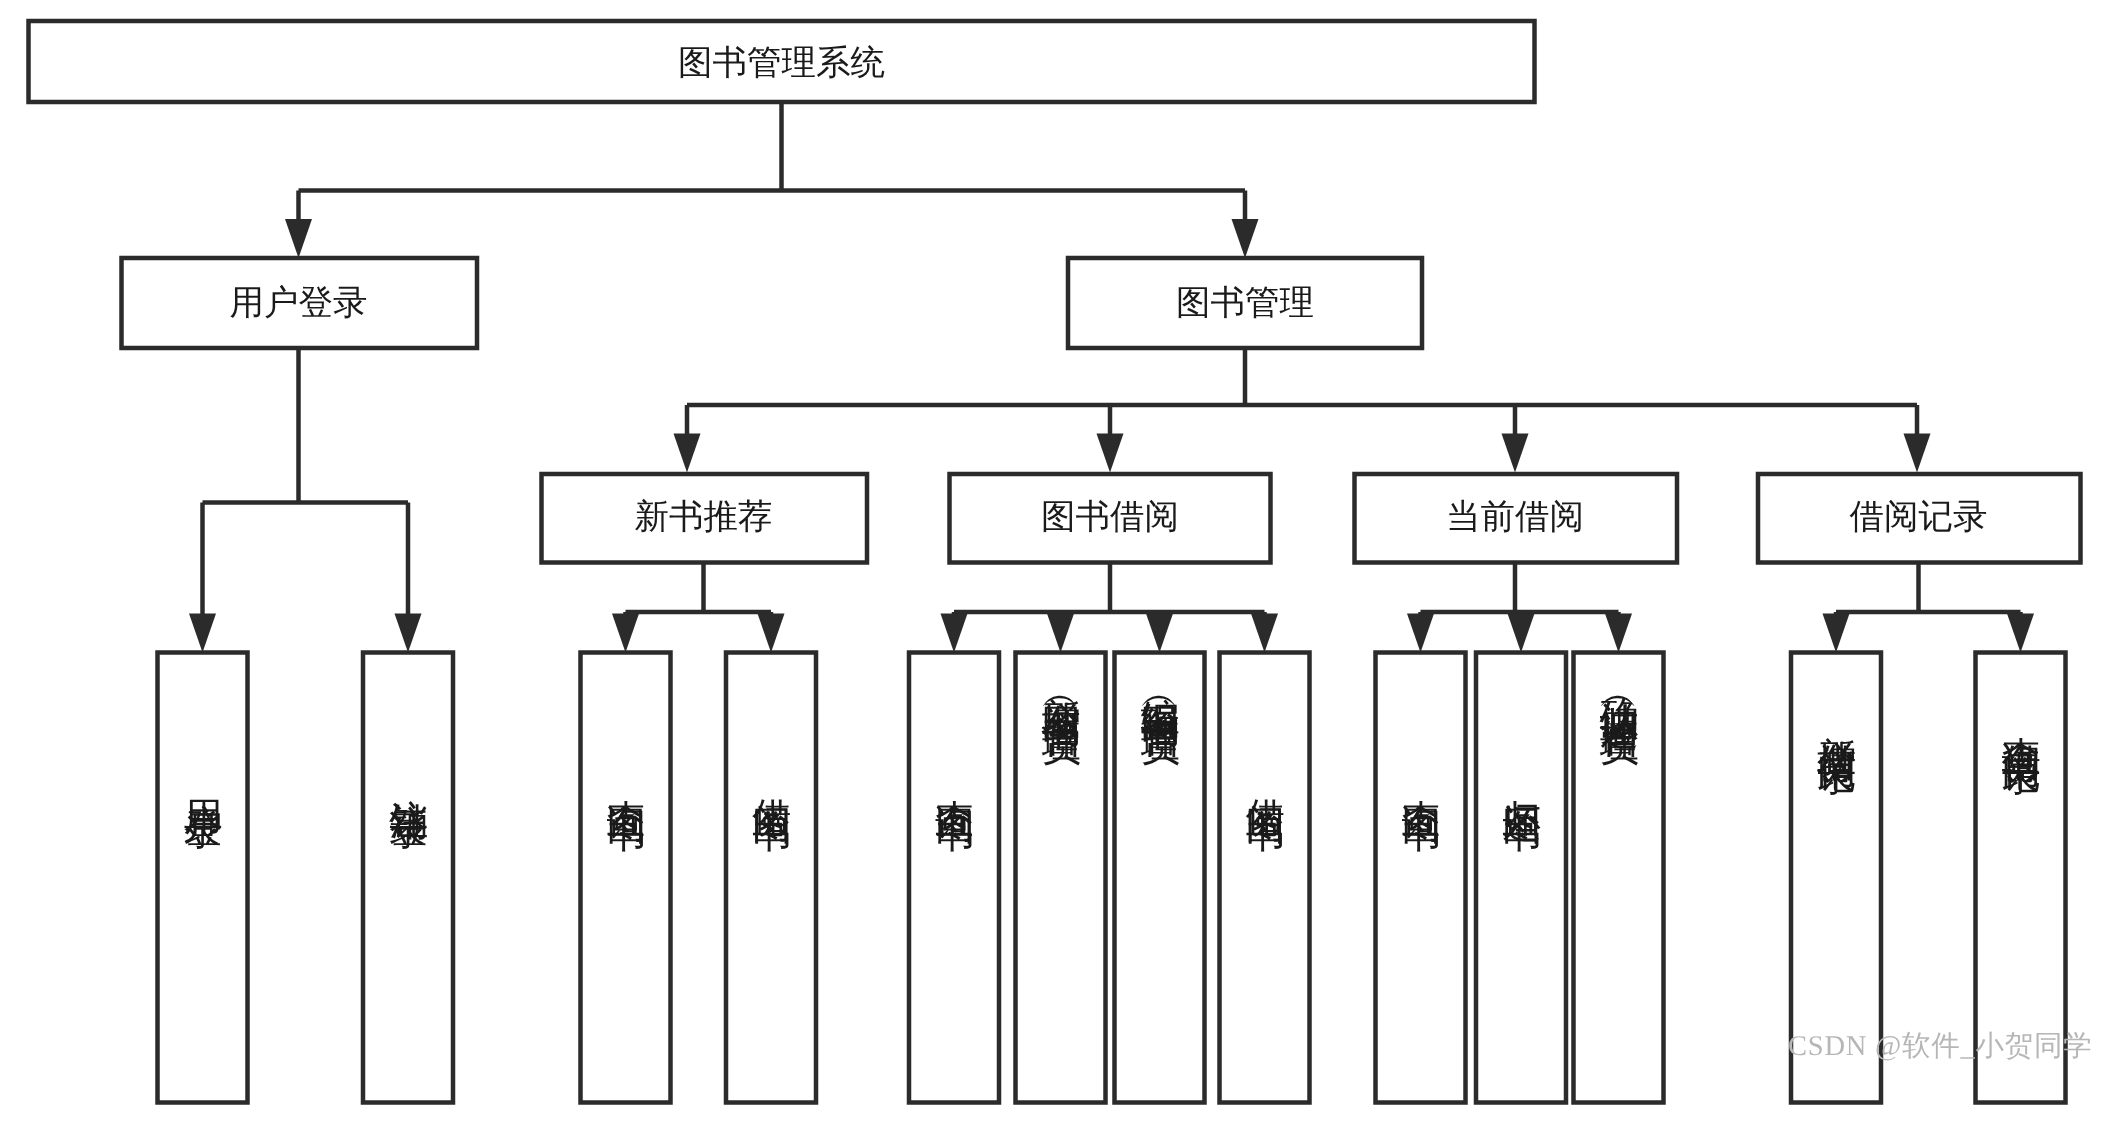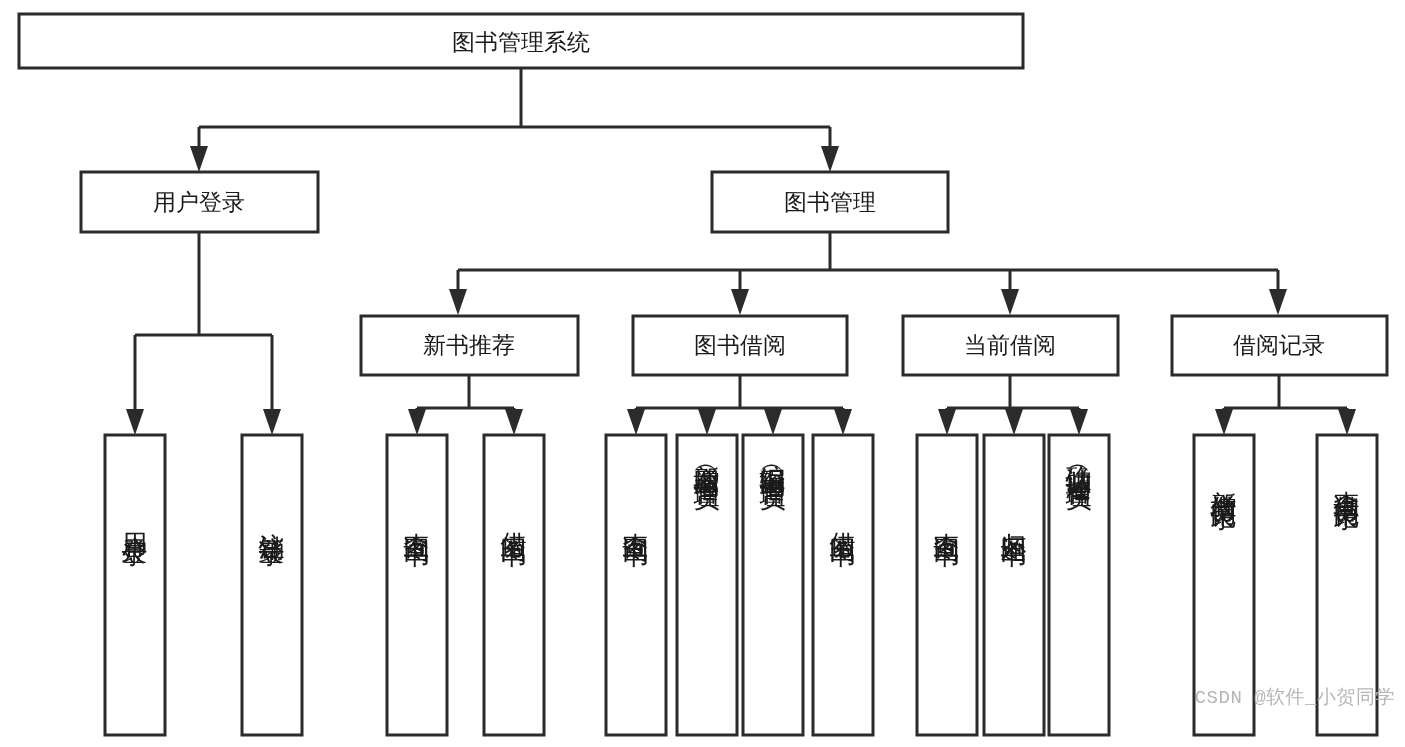--- a/index.html
+++ b/index.html
@@ -74,21 +74,21 @@
     color: #1a1a1a;
     white-space: nowrap;
     text-align: center;
     transform: translateX(-50%);
     pointer-events: none;
   }
   .watermark {
     position: absolute;
     right: 10px;
     bottom: 6px;
-    font-family: Liberation Mono, monospace;
+    font-family: Liberation Serif, serif;
     font-size: 19px;
     color: #b6b6b6;
     letter-spacing: 0.5px;
     white-space: nowrap;
   }
 </style>
 </head>
 <body>
 
 <div id="diagram-root">

